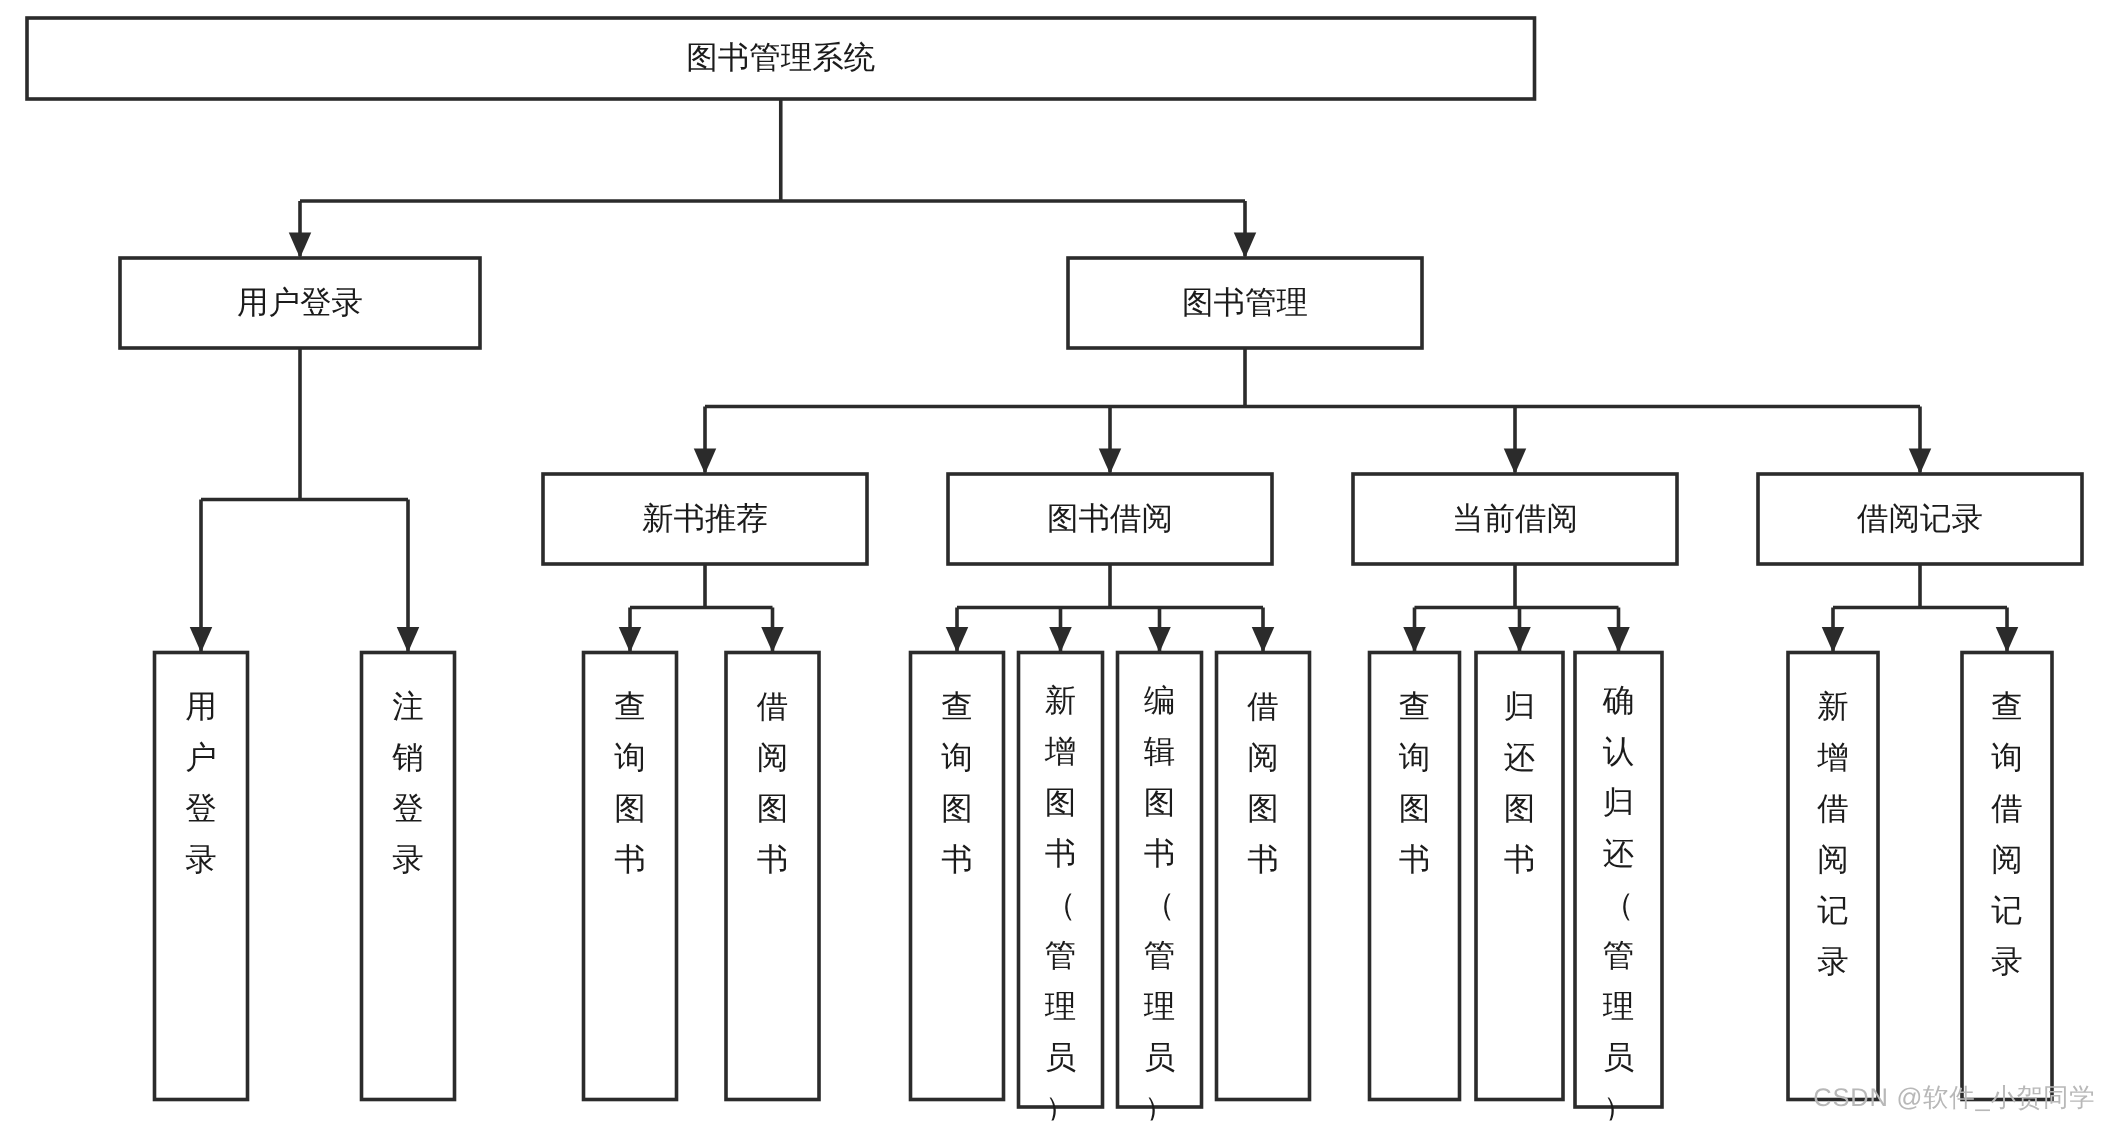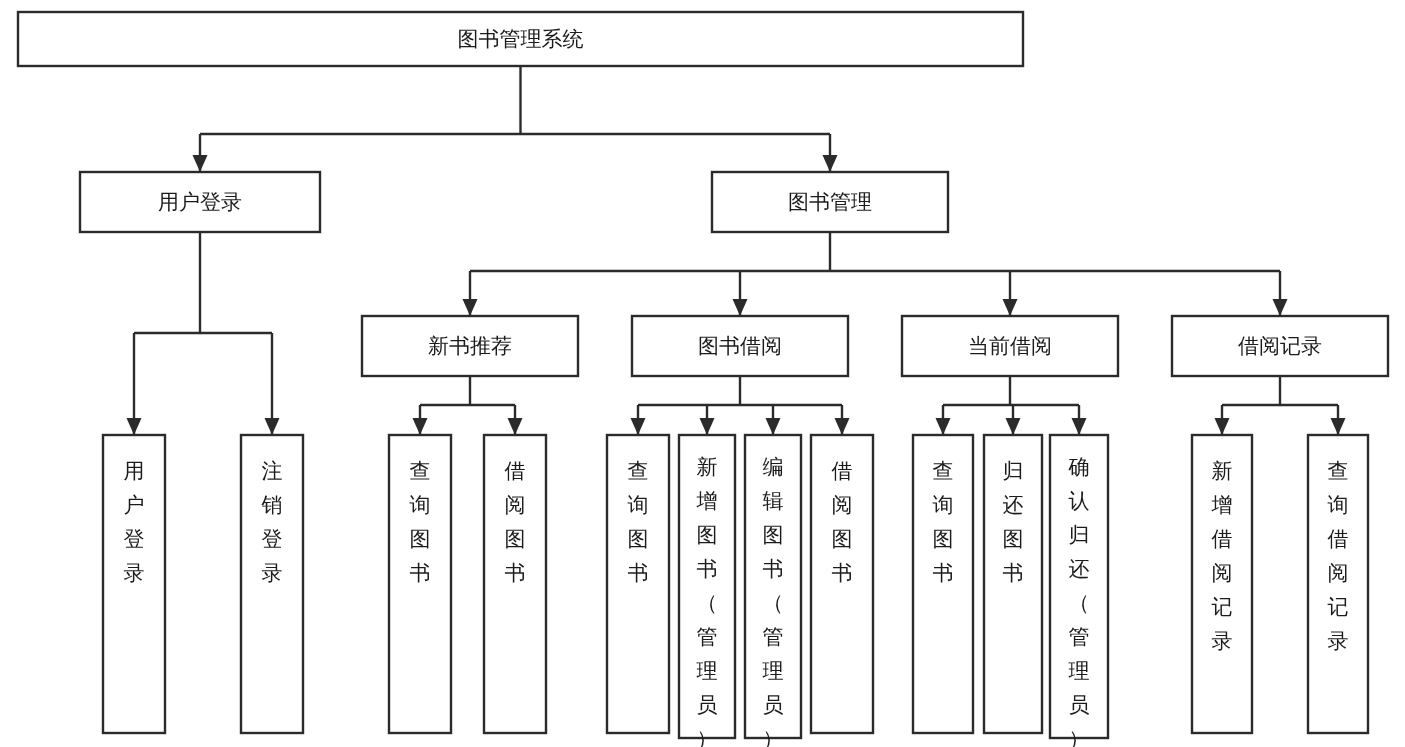--- a/index.html
+++ b/index.html
@@ -218,13 +218,14 @@
         <g>
           <rect x="1192" y="435" width="60" height="298" class="node-box"></rect>
           <text x="1222" y="478.08" class="node-label-vertical"><tspan x="1222" dy="0">新</tspan><tspan x="1222" dy="34">增</tspan><tspan x="1222" dy="34">借</tspan><tspan x="1222" dy="34">阅</tspan><tspan x="1222" dy="34">记</tspan><tspan x="1222" dy="34">录</tspan></text>
         </g>
         <g>
           <rect x="1308" y="435" width="60" height="298" class="node-box"></rect>
           <text x="1338" y="478.08" class="node-label-vertical"><tspan x="1338" dy="0">查</tspan><tspan x="1338" dy="34">询</tspan><tspan x="1338" dy="34">借</tspan><tspan x="1338" dy="34">阅</tspan><tspan x="1338" dy="34">记</tspan><tspan x="1338" dy="34">录</tspan></text>
         </g>
       </g>
   </svg>
+  <div class="watermark">CSDN @软件_小贺同学</div>
 </div>
 
 </body></html>

